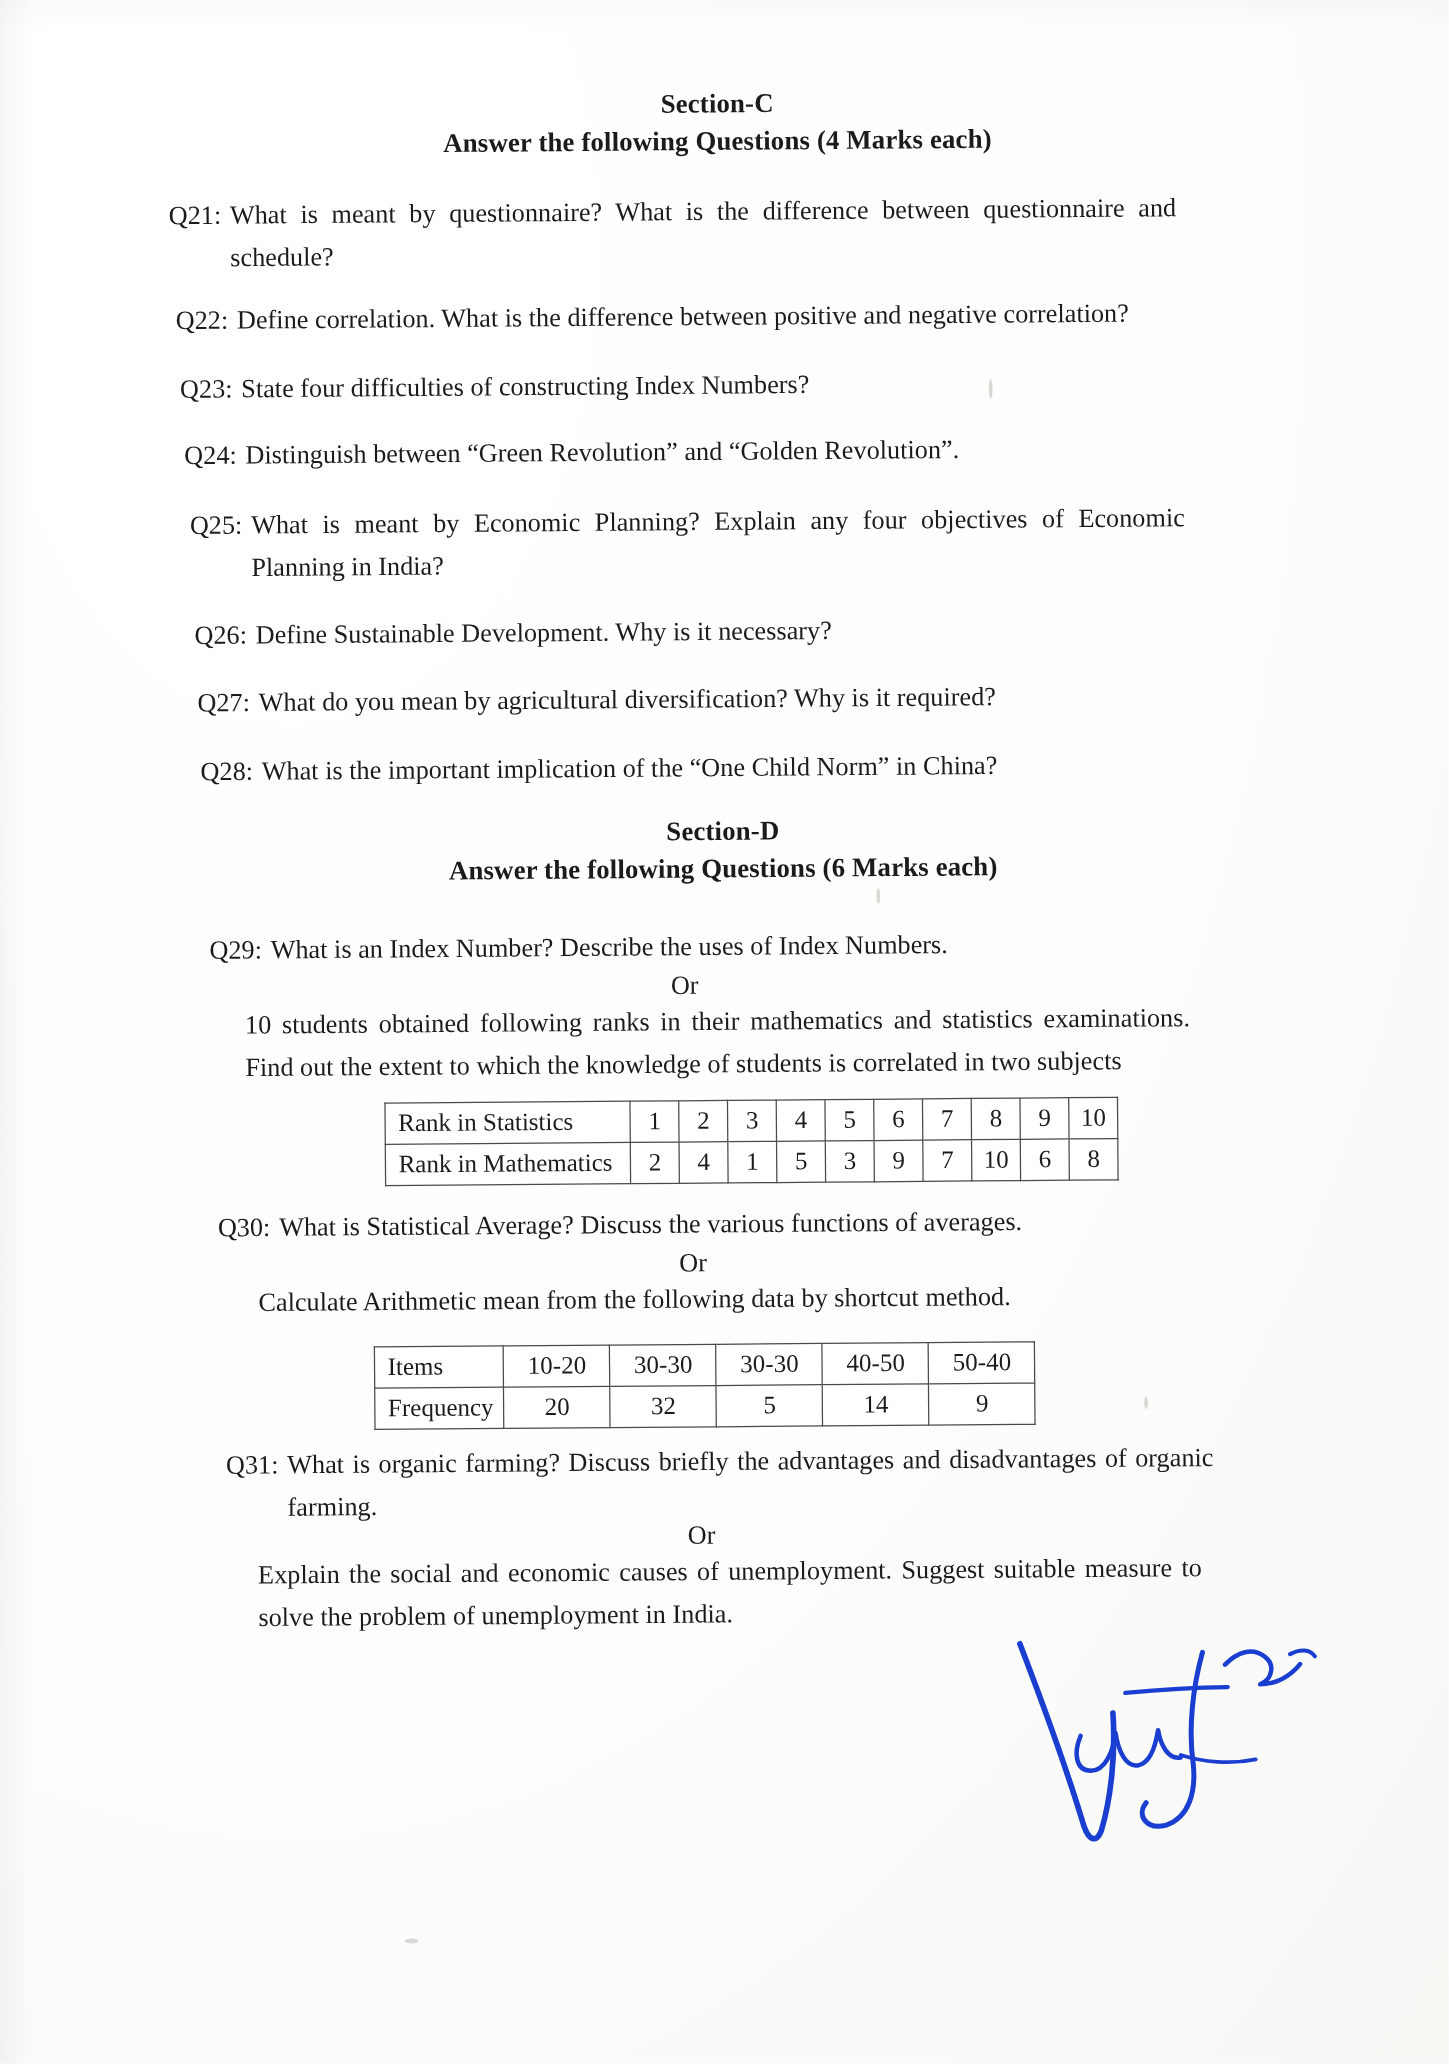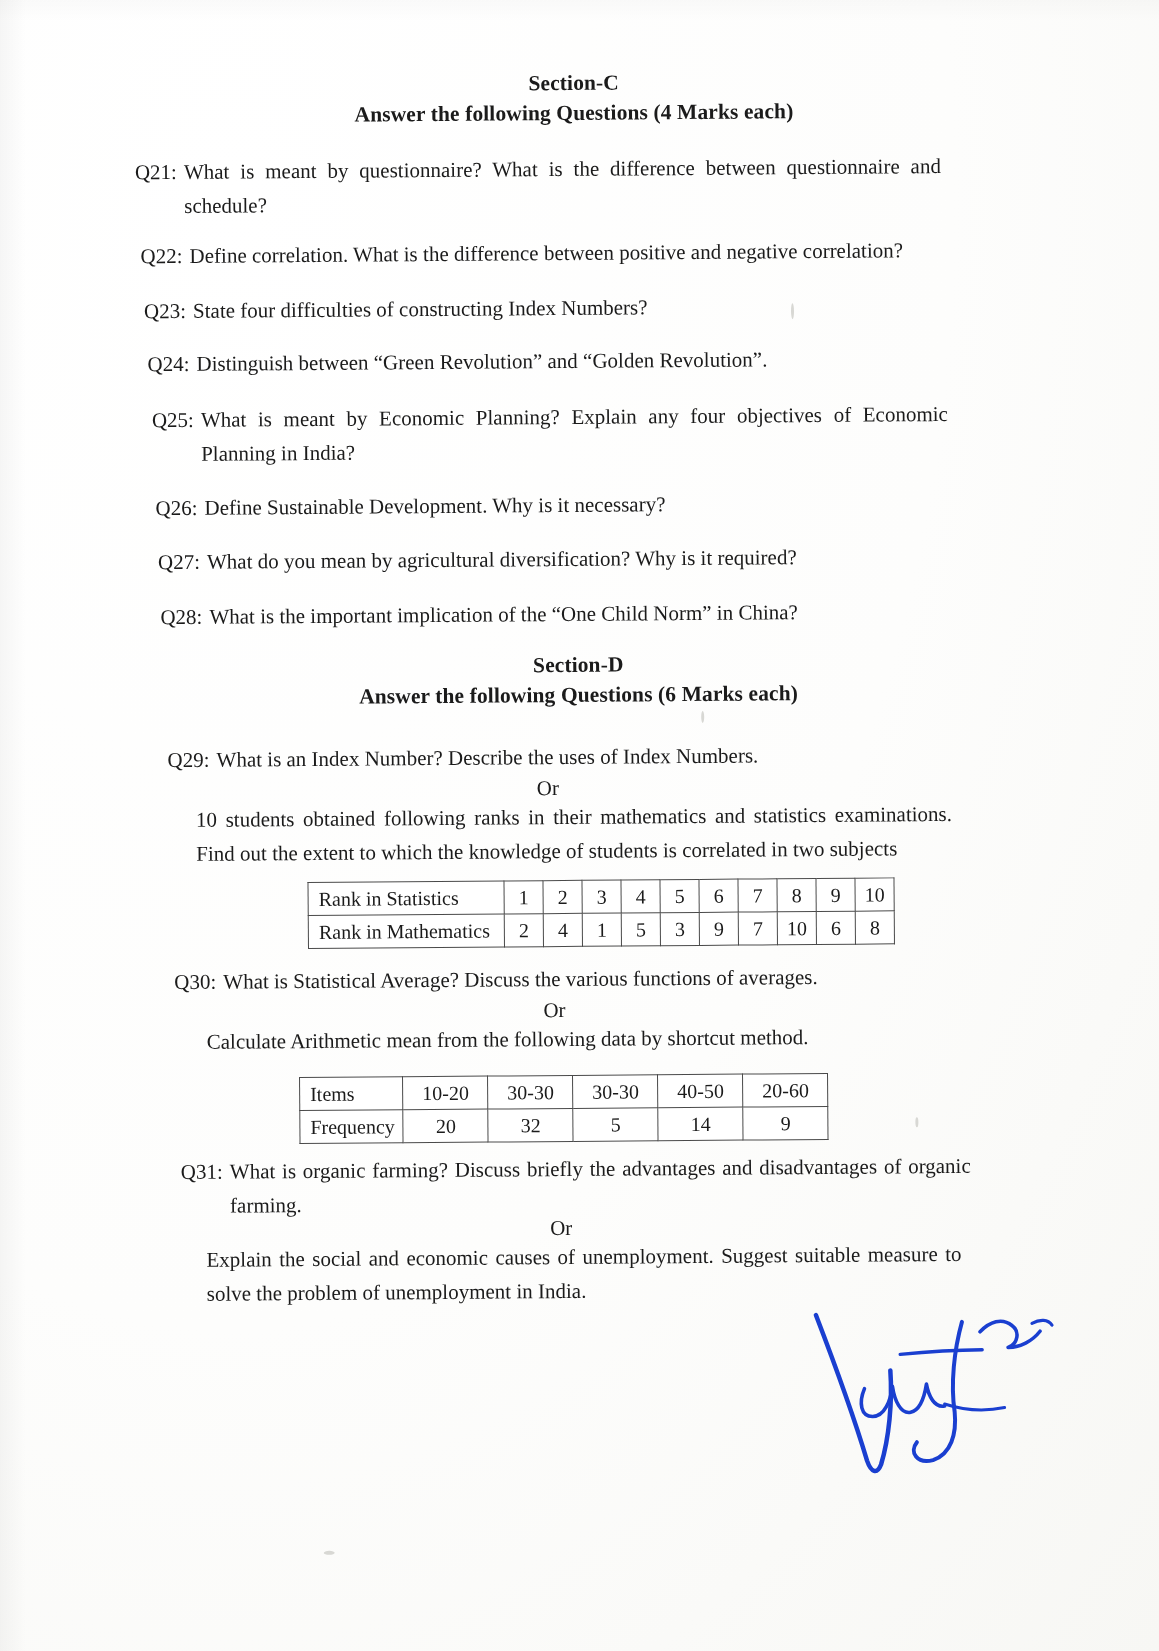--- a/index.html
+++ b/index.html
@@ -221,21 +221,21 @@
 
   <div class="tbl-wrap" style="position:absolute; left:297px; top:1075px;">
     <table class="data freq">
       <tbody>
         <tr>
           <td class="rowhead">Items</td>
           <td class="cell">10-20</td>
           <td class="cell">30-30</td>
           <td class="cell">30-30</td>
           <td class="cell">40-50</td>
-          <td class="cell">20-60</td>
+          <td class="cell">50-40</td>
         </tr>
         <tr>
           <td class="rowhead">Frequency</td>
           <td class="cell">20</td>
           <td class="cell">32</td>
           <td class="cell">5</td>
           <td class="cell">14</td>
           <td class="cell">9</td>
         </tr>
       </tbody>

